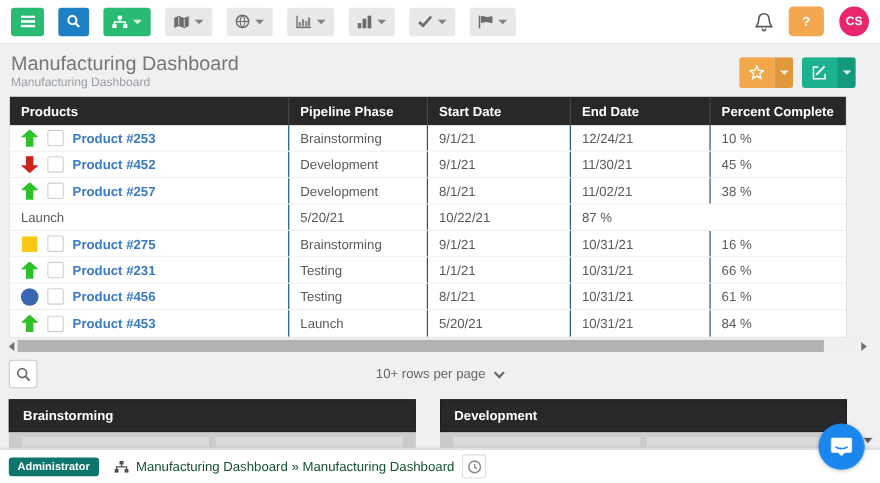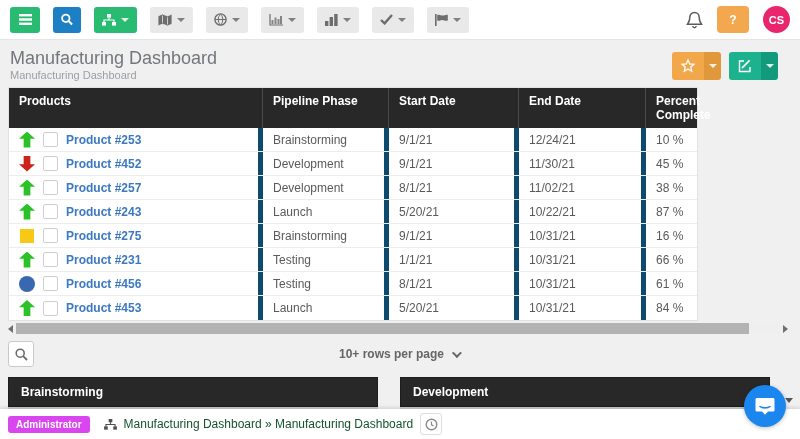--- a/index.html
+++ b/index.html
@@ -31,69 +31,69 @@
   .ph-sub { font-size:11px; color:#9aa0a5; margin-top:1px; }
   .ph-actions { display:flex; gap:8px; margin:4px 12px 0 0; }
   .split { display:inline-flex; border-radius:3px; overflow:hidden; height:28px; cursor:pointer; }
   .split .main { width:32px; display:flex; align-items:center; justify-content:center; color:#fff; }
   .split .drop { width:17px; display:flex; align-items:center; justify-content:center; color:#fff; }
   .split.orange .main { background:#f2a74b; } .split.orange .drop { background:#e0983b; }
   .split.teal .main { background:#1db28e; } .split.teal .drop { background:#13997b; }
 
   
   .table-wrap { position:relative; margin:2px 10px 0 8px; }
-  .gtable { width:690px; background:#fff; border:1px solid #e2e2e2; }
+  .gtable { width:762px; background:#fff; border:1px solid #e2e2e2; }
   .ghead { display:grid; grid-template-columns:254px 126px 130px 127px 1fr;
     background:#282828; color:#fff; font-size:12px; font-weight:bold; }
   .ghead .hcell { padding:6px 10px; border-right:1px solid #4a4a4a; line-height:14px; }
   .ghead .hcell:last-child { border-right:none; }
   .trow { display:grid; grid-template-columns:254px 126px 130px 127px 1fr;
     border-bottom:1px solid #ededed; background:#fff; height:24px; }
   .trow:last-child { border-bottom:none; }
   .cell { font-size:12px; color:#5a5a5a; padding:0 10px; display:flex; align-items:center;
-    border-right:5px solid #0c4a6e; overflow:hidden; white-space:nowrap; }
+    border-right:1px solid #0c4a6e; overflow:hidden; white-space:nowrap; }
   .cell:last-child { border-right:none; }
   .c-prod { gap:8px; }
   .plink { color:#3b79c3; font-weight:bold; text-decoration:none; cursor:pointer; }
   .cbox { width:15px; height:15px; border:1px solid #cfcfcf; border-radius:2px; background:#fff;
     display:inline-block; flex:none; cursor:pointer; }
   .rstatus { width:16px; height:16px; display:inline-block; flex:none; }
   .s-up   { background:#2dc128; clip-path:polygon(50% 0,100% 46%,71% 46%,71% 100%,29% 100%,29% 46%,0 46%); }
   .s-down { background:#cc231a; clip-path:polygon(50% 100%,0 54%,29% 54%,29% 0,71% 0,71% 54%,100% 54%); }
   .s-square { background:#f7c815; width:14px; height:14px; margin:1px; clip-path:none; }
   .s-circle { background:#3a68b0; border-radius:50%; }
   .hscroll { width:780px; height:11px; margin:2px 0 0 8px; display:flex; align-items:center; }
   .harrow { width:0; height:0; border-top:4px solid transparent; border-bottom:4px solid transparent; }
   .harrow.left { border-right:5px solid #6f6f6f; margin-right:3px; }
   .harrow.right { border-left:5px solid #6f6f6f; margin-left:3px; }
   .htrack { flex:1; height:11px; background:#efefef; }
   .hthumb { height:11px; width:96%; background:#b3b3b3; }
 
   
   .tfoot-bar { position:relative; margin:7px 10px 0 8px; height:26px;
-    display:flex; align-items:center;font-weight:bold; }
+    display:flex; align-items:center; }
   .mini-search { width:26px; height:26px; background:#fff; border:1px solid #c9c9c9;
     border-radius:3px; color:#6d6d6d; display:flex; align-items:center; justify-content:center; cursor:pointer; }
   .rpp { position:absolute; left:0; right:0; text-align:center; font-size:12px; color:#666;
     display:flex; align-items:center; justify-content:center; gap:8px; pointer-events:none; }
   .rpp .chev { width:7px; height:7px; border-right:2px solid #666; border-bottom:2px solid #666;
     transform:rotate(45deg) translateY(-2px); display:inline-block; pointer-events:all; cursor:pointer; }
 
   
   .panels { display:flex; justify-content:space-between; margin:10px 30px 0 8px; }
   .panel { width:370px; }
   .panel-h { background:#282828; border:1px solid #1d1d1d; color:#fff; font-size:12px;
     font-weight:bold; padding:7px 12px; }
   .panel-strip { background:#cbcbcb; height:14px; padding:4px 12px 0; display:flex; gap:6px; }
   .panel-strip .pcell { flex:1; background:#dadada; height:10px; }
 
   
   .footer { position:fixed; left:0; bottom:0; width:800px; height:30px; background:#fff;
     box-shadow:0 -1px 4px rgba(0,0,0,.15); display:flex; align-items:center; padding:0 8px; z-index:5; }
-  .role-badge { background:#d946ef; color:#fff; font-size:10px; font-weight:bold;
+  .role-badge { background:#0f766e; color:#fff; font-size:10px; font-weight:bold;
     padding:3px 8px; border-radius:3px; margin-right:14px; }
   .crumb { display:flex; align-items:center; gap:7px; color:#14532d; font-size:12px; }
   .crumb .sicon { color:#4f4f4f; display:inline-flex; }
   .clock-btn { position:absolute; left:420px; width:22px; height:22px; border:1px solid #ddd;
     border-radius:3px; background:#fff; color:#8a8a8a; display:flex; align-items:center;
     justify-content:center; cursor:pointer; }
 
   
   .chat-fab { position:fixed; right:14px; bottom:12px; width:42px; height:42px; border-radius:50%;
     background:#1b87ee; display:flex; align-items:center; justify-content:center; z-index:6;
@@ -262,25 +262,20 @@
         <span class="rstatus s-up"></span>
         <span class="cbox"></span>
         <a class="plink">Product #257</a>
       </div>
       <div class="cell">Development</div>
       <div class="cell">8/1/21</div>
       <div class="cell">11/02/21</div>
       <div class="cell">38 %</div>
     </div>
     <div class="trow">
-      <div class="cell c-prod">
-        <span class="rstatus s-up"></span>
-        <span class="cbox"></span>
-        <a class="plink">Product #243</a>
-      </div>
       <div class="cell">Launch</div>
       <div class="cell">5/20/21</div>
       <div class="cell">10/22/21</div>
       <div class="cell">87 %</div>
     </div>
     <div class="trow">
       <div class="cell c-prod">
         <span class="rstatus s-square"></span>
         <span class="cbox"></span>
         <a class="plink">Product #275</a>

